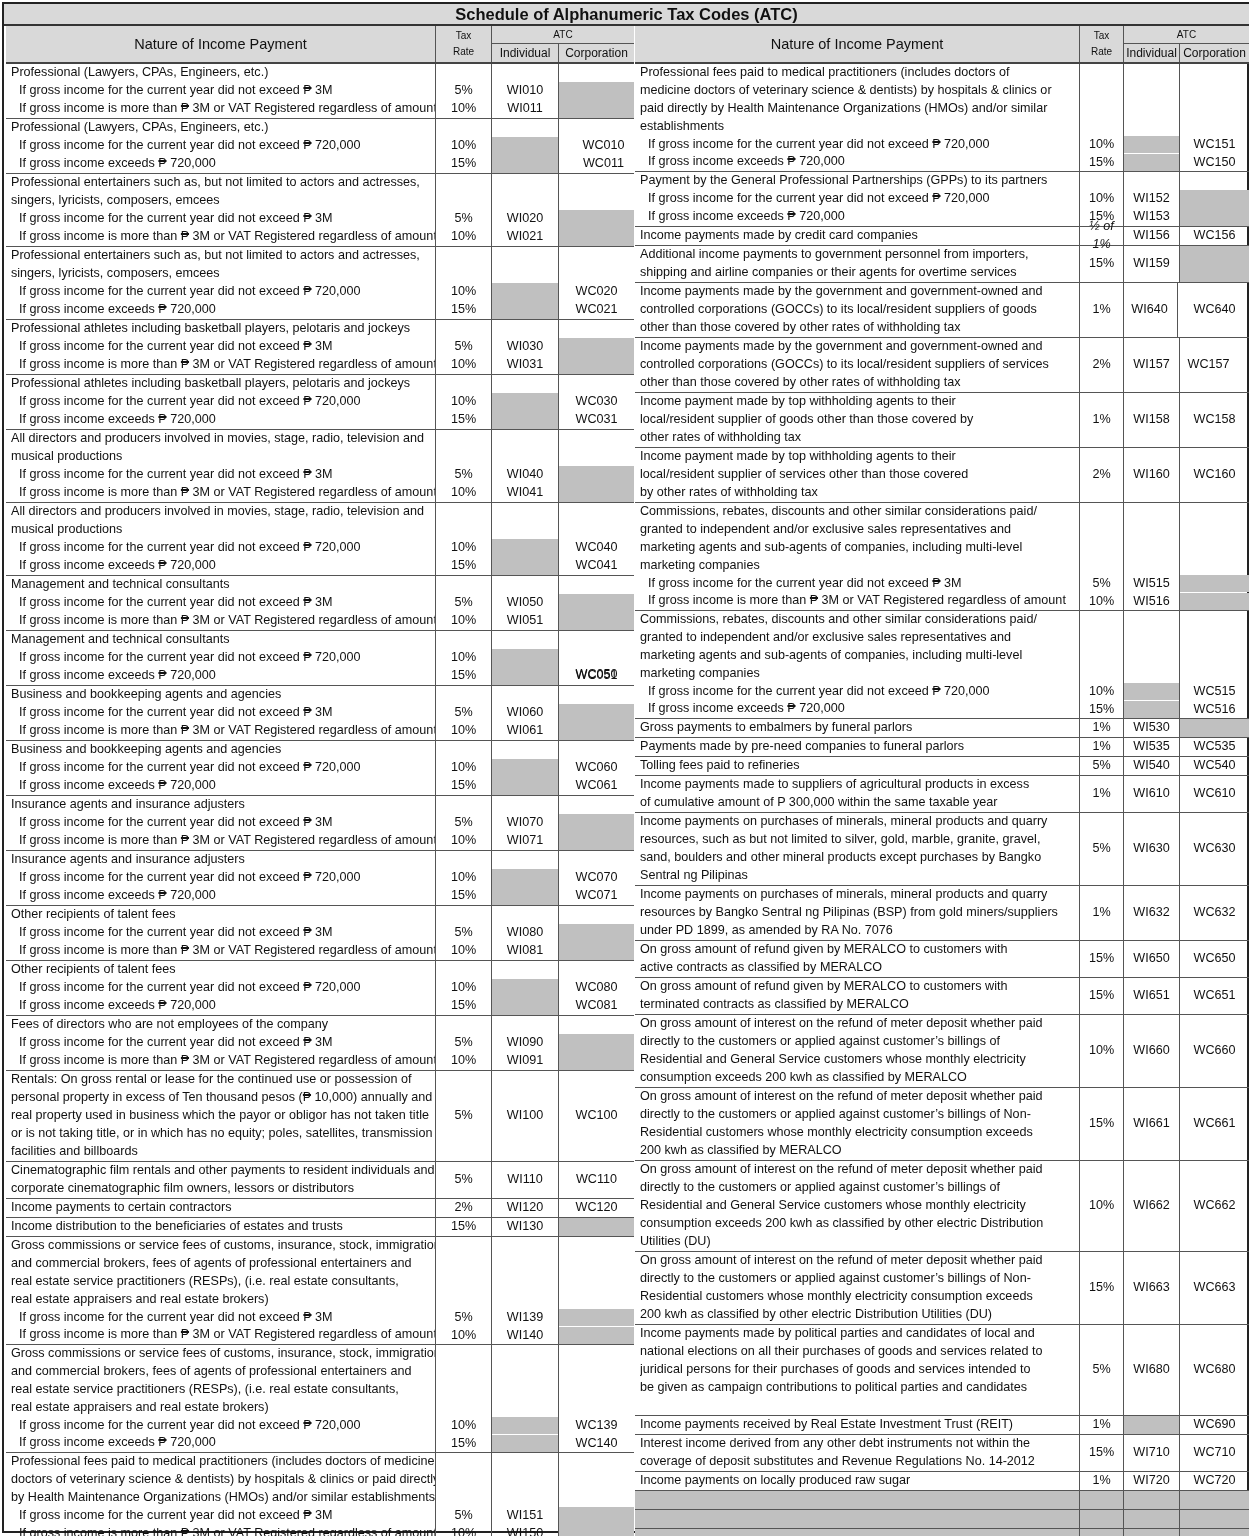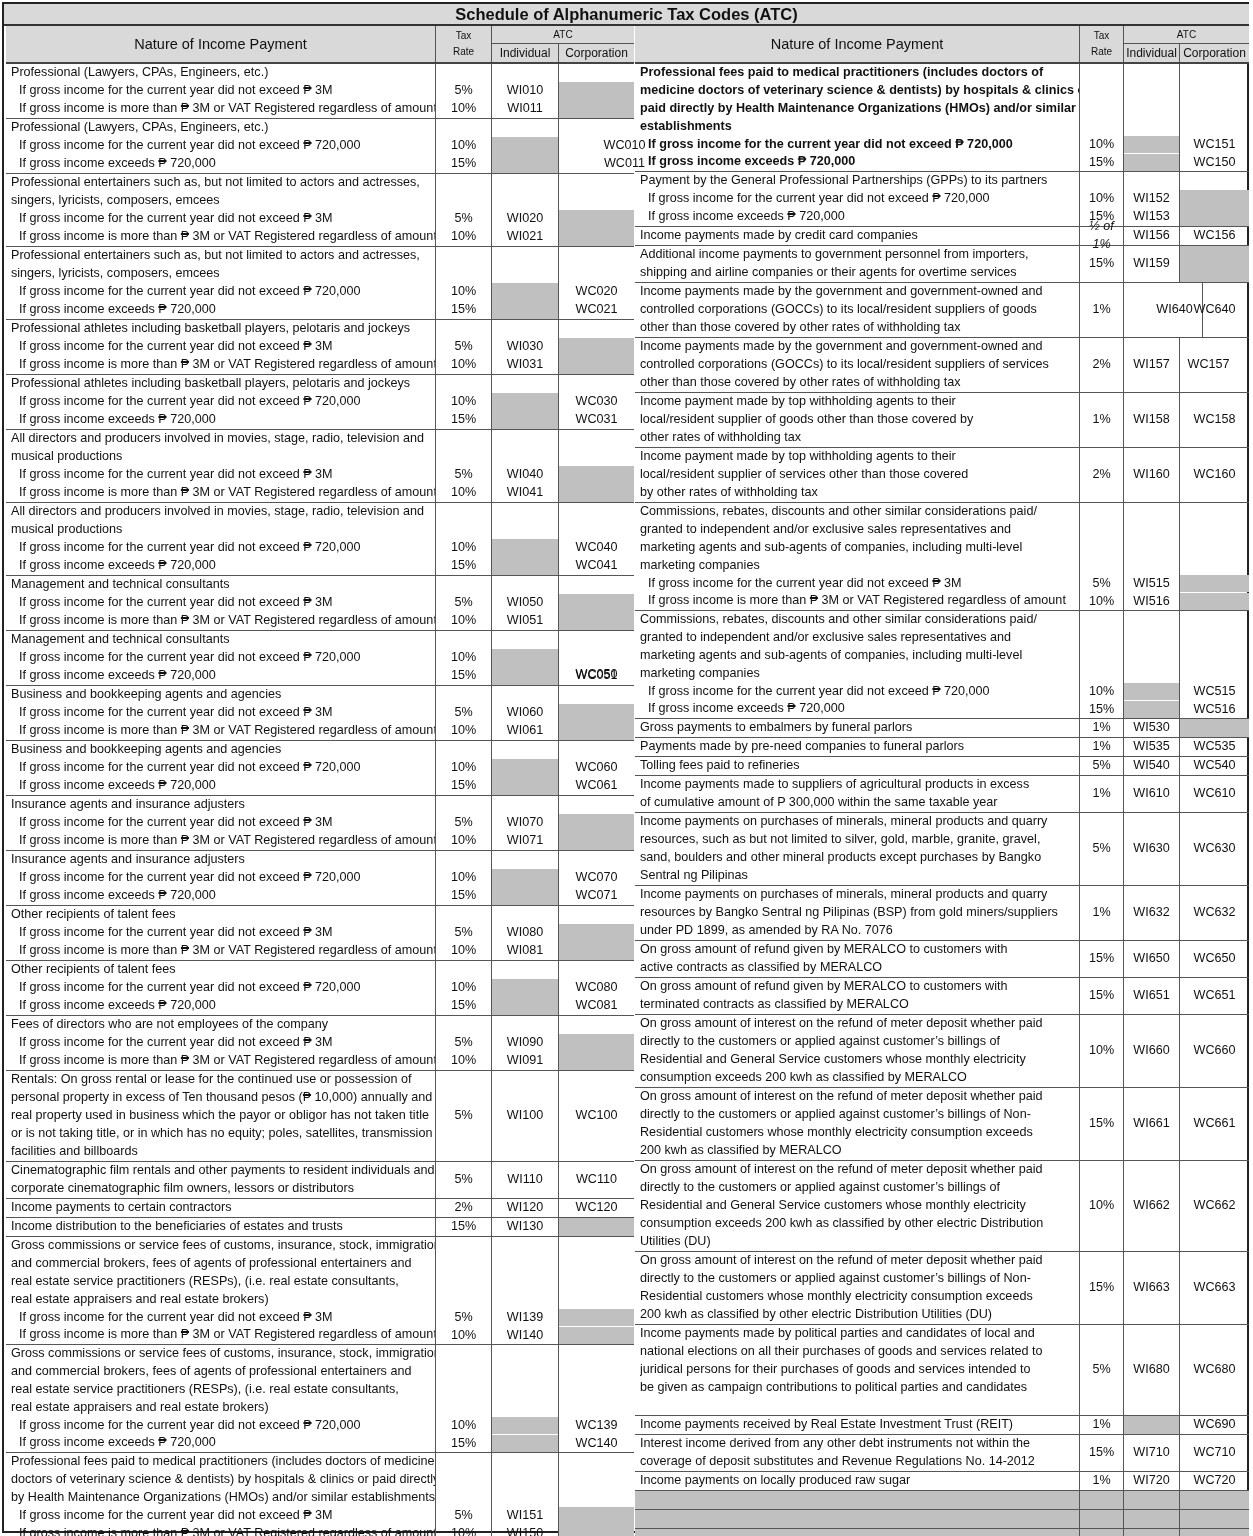--- a/index.html
+++ b/index.html
@@ -77,21 +77,21 @@
           <div class="line sub">If gross income exceeds ₱ 720,000</div>
         </div>
         <div class="cell c-rate" style="left: 430px; width: 56px;">
           <div class="valbox" style="top: 17.9px;">10%</div>
           <div class="valbox" style="top: 35.8px;">15%</div>
         </div>
         <div class="cell c-ind" style="left: 486px; width: 67px;">
           <div class="valbox grey" style="top: 17.9px;"></div>
           <div class="valbox grey" style="top: 35.8px;"></div>
         </div>
-        <div class="cell c-corp" style="left: 581px; width: 75px;">
+        <div class="cell c-corp" style="left: 560px; width: 75px;">
           <div class="valbox" style="top: 17.9px;">WC010</div>
           <div class="valbox" style="top: 35.8px;">WC011</div>
         </div>
       </div>
       <div class="row" style="height: 73px;">
         <div class="cell c-desc" style="left: 0px; width: 430px;">
           <div class="line">Professional entertainers such as, but not limited to actors and actresses,</div>
           <div class="line">singers, lyricists, composers, emcees</div>
           <div class="line sub">If gross income for the current year did not exceed ₱ 3M</div>
           <div class="line sub">If gross income is more than ₱ 3M or VAT Registered regardless of amount</div>
@@ -511,21 +511,21 @@
     <div class="h-rate" style="left:445px;width:44px">
       <div>Tax</div>
       <div>Rate</div>
     </div>
     <div class="h-atc" style="left:489px;width:125px">ATC</div>
     <div class="h-ind" style="left:489px;width:56px">Individual</div>
     <div class="h-corp" style="left:545px;width:69px">Corporation</div>
   </div>
   <div class="rows" id="rows-right">
       <div class="row" style="height: 108px;">
-        <div class="cell c-desc" style="left: 0px; width: 445px; font-weight: bold;">
+        <div class="cell c-desc" style="left: 0px; width: 445px;">
           <div class="line">Professional fees paid to medical practitioners (includes doctors of</div>
           <div class="line">medicine doctors of veterinary science &amp; dentists) by hospitals &amp; clinics or</div>
           <div class="line">paid directly by Health Maintenance Organizations (HMOs) and/or similar</div>
           <div class="line">establishments</div>
           <div class="line sub">If gross income for the current year did not exceed ₱ 720,000</div>
           <div class="line sub">If gross income exceeds ₱ 720,000</div>
         </div>
         <div class="cell c-rate" style="left: 445px; width: 44px;">
           <div class="valbox" style="top: 71.6px;">10%</div>
           <div class="valbox" style="top: 89.5px;">15%</div>
@@ -587,21 +587,21 @@
       </div>
       <div class="row" style="height: 55px;">
         <div class="cell c-desc" style="left: 0px; width: 445px;">
           <div class="line">Income payments made by the government and government-owned and</div>
           <div class="line">controlled corporations (GOCCs) to its local/resident suppliers of goods</div>
           <div class="line">other than those covered by other rates of withholding tax</div>
         </div>
         <div class="cell c-rate" style="left: 445px; width: 44px;">
           <div class="mid">1%</div>
         </div>
-        <div class="cell c-ind" style="left: 512px; width: 56px;">
+        <div class="cell c-ind" style="left: 487px; width: 56px;">
           <div class="mid">WI640</div>
         </div>
         <div class="cell c-corp" style="left: 545px; width: 69px;">
           <div class="mid">WC640</div>
         </div>
       </div>
       <div class="row" style="height: 55px;">
         <div class="cell c-desc" style="left: 0px; width: 445px;">
           <div class="line">Income payments made by the government and government-owned and</div>
           <div class="line">controlled corporations (GOCCs) to its local/resident suppliers of services</div>

